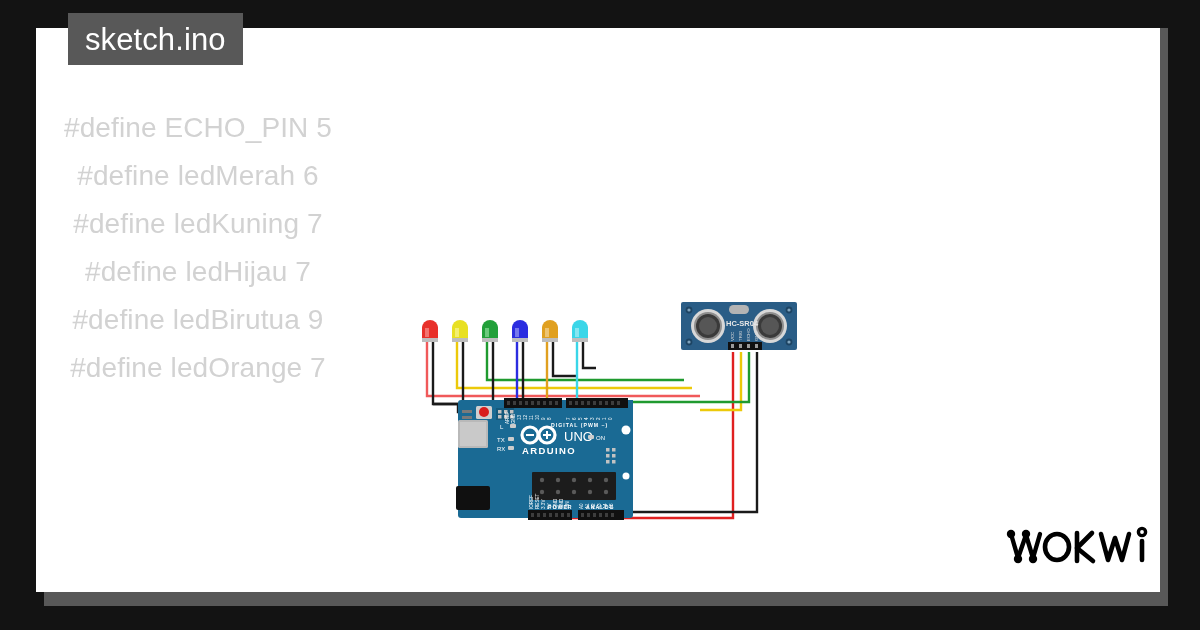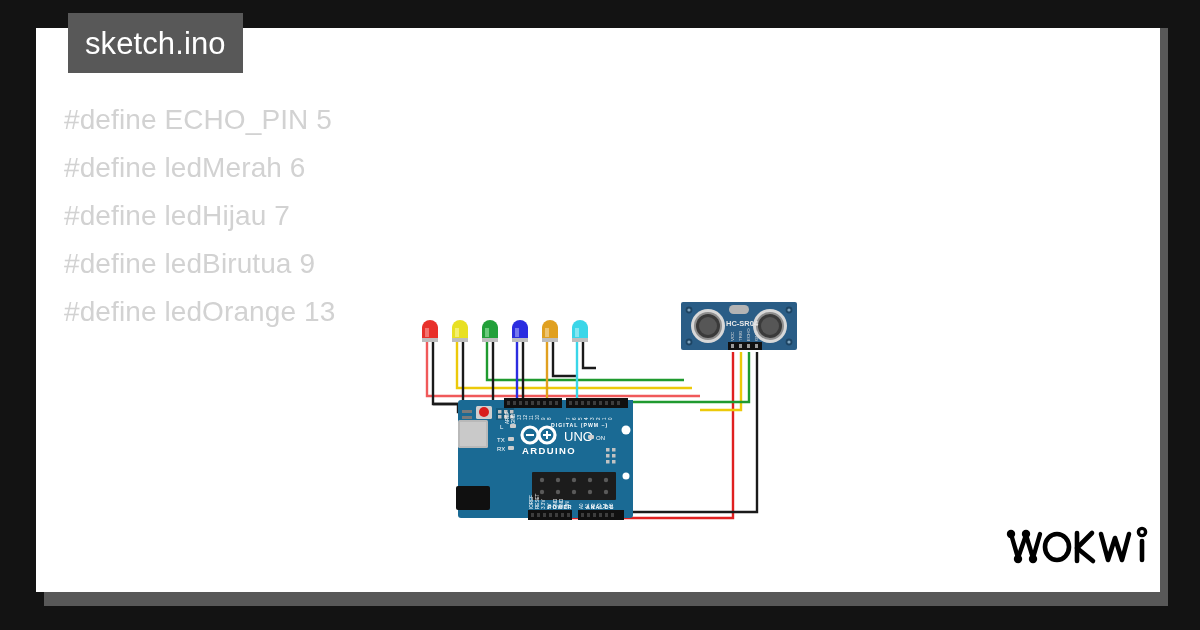--- a/index.html
+++ b/index.html
@@ -38,42 +38,43 @@
     width: 1124px;
     height: 564px;
     background: #ffffff;
   }
 
   
   .file-tab {
     position: absolute;
     left: 68px;
     top: 13px;
-    height: 60px;
+    height: 52px;
     padding: 0 17px;
     background: #585858;
     display: flex;
     align-items: center;
     z-index: 30;
   }
   .file-tab-label {
     color: #ffffff;
     font-size: 31px;
     line-height: 1;
     letter-spacing: .1px;
     white-space: nowrap;
   }
 
   
   .code {
     position: absolute;
     left: 64px;
-    top: 96px;
+    top: 104px;
     z-index: 5;
     user-select: text;
+    text-align: center;
   }
   .code-line {
     color: #d2d2d2;
     font-size: 28px;
     line-height: 48px;
     white-space: pre;
     font-family: "Liberation Sans", sans-serif;
     letter-spacing: .1px;
   }
 
@@ -108,23 +109,24 @@
 
   <div class="panel"></div>
 
   <div class="file-tab">
     <span class="file-tab-label">sketch.ino</span>
   </div>
 
   <div class="code">
     <div class="code-line">#define ECHO_PIN 5</div>
     <div class="code-line">#define ledMerah 6</div>
+    <div class="code-line">#define ledKuning 7</div>
     <div class="code-line">#define ledHijau 7</div>
     <div class="code-line">#define ledBirutua 9</div>
-    <div class="code-line">#define ledOrange 13</div>
+    <div class="code-line">#define ledOrange 7</div>
   </div>
 
   <div class="circuit">
     <svg viewBox="0 0 420 250" xmlns="http://www.w3.org/2000/svg">
 
       <g fill="none" stroke-width="2.4" stroke-linecap="butt">
 
         <path d="M27,52 L27,106 L300,106" stroke="#f0595a"></path>
         <path d="M33,52 L33,114 L58,114" stroke="#1a1a1a"></path>
 

